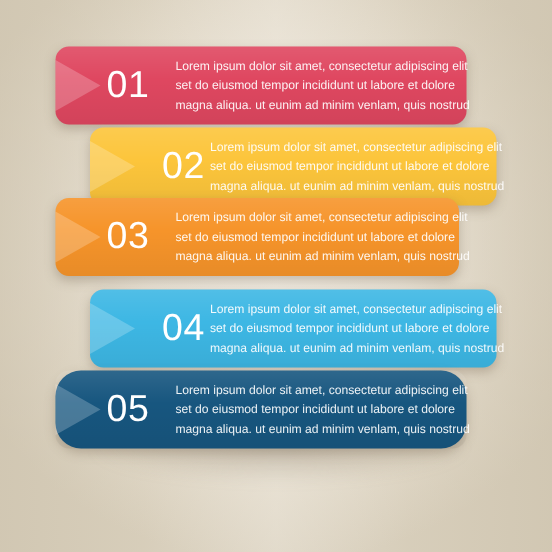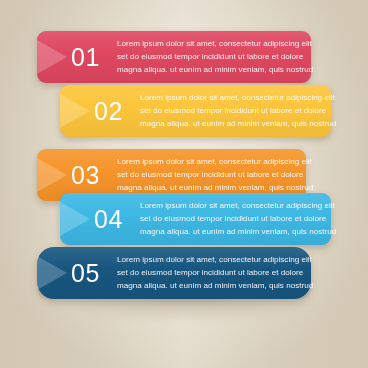--- a/index.html
+++ b/index.html
@@ -109,26 +109,26 @@
     color: rgba(255,255,255,0.92);
     font-size: 8.1px;
     line-height: 1.62;
     width: 200px;
     z-index: 3;
   }
 
   
   #bar-1 { left: 37px;  top: 31px;  width: 274px; height: 52px; background: #df4760; }
   #bar-2 { left: 60px;  top: 85px;  width: 271px; height: 52px; background: #fcc53b; }
-  #bar-3 { left: 37px;  top: 149px; width: 269px; height: 52px; background: #f6942a; text-decoration: underline; }
+  #bar-3 { left: 37px;  top: 132px; width: 269px; height: 52px; background: #f6942a; text-decoration: underline; }
   #bar-4 { left: 60px;  top: 193px; width: 271px; height: 52px; background: #3db7e4; padding-left: 32px; }
   #bar-5 { left: 37px;  top: 247px; width: 274px; height: 52px; background: #17567f; border-radius: 17px; }
 
   
-  #bar-2 .num, #bar-4 .num { left: 34px; text-align: center; }
+  #bar-2 .num, #bar-4 .num { left: 48px; text-align: center; }
   #bar-2 .desc, #bar-4 .desc { left: 80px; }
 </style>
 </head>
 <body>
 
 <div id="infographic">
 
   <div class="bg-wash"></div>
   <div class="stack-shadow"></div>
 

